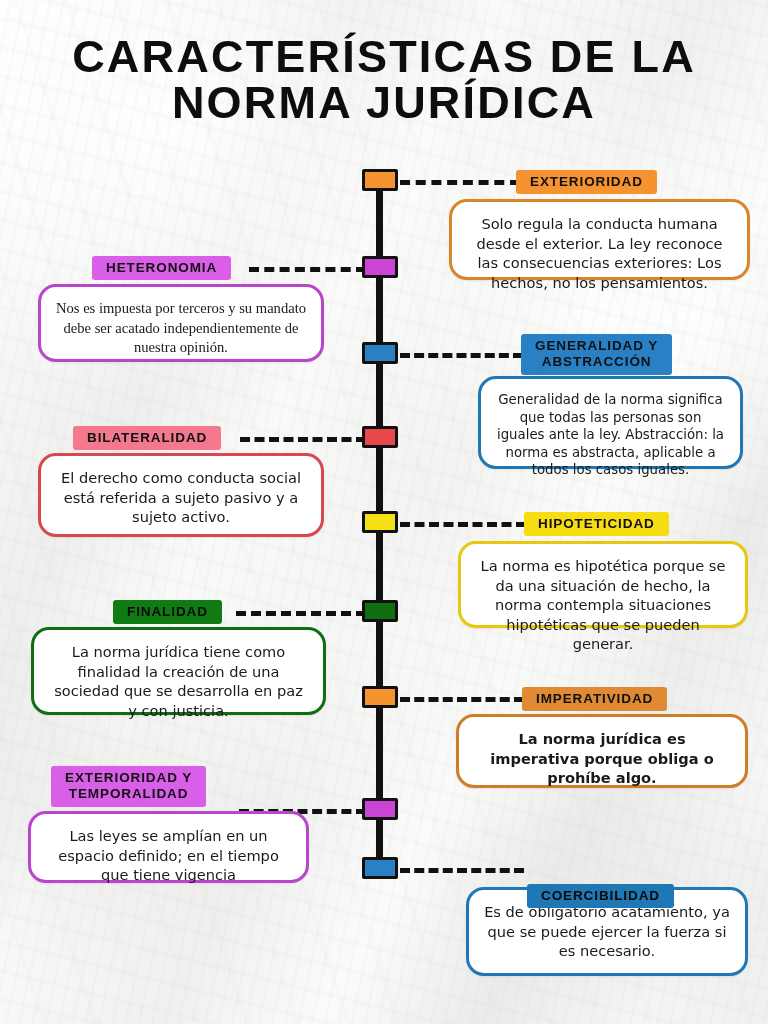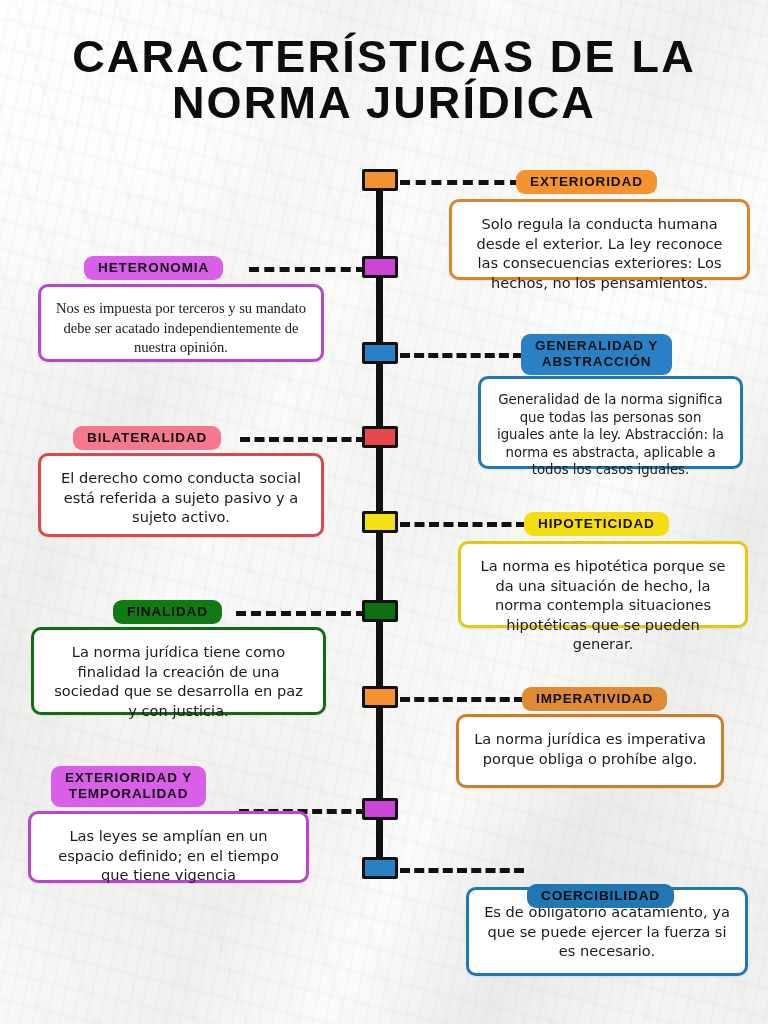--- a/index.html
+++ b/index.html
@@ -65,40 +65,40 @@
   .dash {
     position:absolute;
     height:0;
     border-top:5px dashed #111111;
     z-index:2;
   }
 
   
   .pill {
     position:absolute;
-    border-radius:9px;
+    border-radius:3px;
     padding:4px 14px 5px;
     font-family:"Liberation Sans", sans-serif;
     font-weight:bold;
     font-size:13.5px;
     letter-spacing:0.9px;
     color:#111111;
     white-space:nowrap;
     line-height:15px;
     z-index:5;
     text-align:center;
   }
   .pill.two { line-height:16px; padding:4px 14px 5px; }
 
   
   .card {
     position:absolute;
     border-style:solid;
     border-width:3.5px;
-    border-radius:10px;
+    border-radius:18px;
     background:#ffffff;
     padding:12px 14px;
     font-family:"DejaVu Sans", sans-serif;
     font-size:14.6px;
     line-height:19.5px;
     color:#1a1a1a;
     text-align:center;
     z-index:3;
     box-shadow:0 1px 2px rgba(0,0,0,0.08);
   }
@@ -122,21 +122,21 @@
   <div class="node" style="top: 180px; background: rgb(245, 147, 49);"></div>
   <div class="pill" style="left: 516px; top: 170px; background: rgb(245, 147, 49);">
     <span>EXTERIORIDAD</span>
   </div>
   <div class="card" style="left: 449px; top: 199px; width: 301px; height: 81px; border-color: rgb(217, 133, 41);">
     <span>Solo regula la conducta humana desde el exterior. La ley reconoce las consecuencias exteriores: Los hechos, no los pensamientos.</span>
   </div>
 
   <div class="dash" style="left:249px; top:267px; width:117px;"></div>
   <div class="node" style="top: 267px; background: rgb(204, 68, 214);"></div>
-  <div class="pill" style="left: 84px; top: 256px; background: rgb(217, 95, 232);">
+  <div class="pill" style="left: 92px; top: 256px; background: rgb(217, 95, 232);">
     <span>HETERONOMIA</span>
   </div>
   <div class="card" style="left: 38px; top: 284px; width: 286px; height: 78px; border-color: rgb(184, 69, 204); font-family: Liberation Serif, serif;">
     <span>Nos es impuesta por terceros y su mandato debe ser acatado independientemente de nuestra opinión.</span>
   </div>
 
   <div class="dash" style="left:400px; top:353px; width:123px;"></div>
   <div class="node" style="top: 353px; background: rgb(41, 128, 196);"></div>
   <div class="pill two" style="left: 521px; top: 334px; background: rgb(41, 128, 196);">
     <span style="display:block;">GENERALIDAD Y</span>
@@ -171,21 +171,21 @@
   </div>
   <div class="card" style="left: 31px; top: 627px; width: 295px; height: 88px; border-color: rgb(15, 110, 16);">
     <span>La norma jurídica tiene como finalidad la creación de una sociedad que se desarrolla en paz y con justicia.</span>
   </div>
 
   <div class="dash" style="left:400px; top:697px; width:124px;"></div>
   <div class="node" style="top: 697px; background: rgb(245, 147, 49);"></div>
   <div class="pill" style="left: 522px; top: 687px; background: rgb(224, 138, 52);">
     <span>IMPERATIVIDAD</span>
   </div>
-  <div class="card" style="left: 456px; top: 714px; width: 268px; height: 74px; border-color: rgb(206, 126, 39);">
+  <div class="card" style="left: 456px; top: 714px; width: 292px; height: 74px; border-color: rgb(206, 126, 39); font-weight: bold;">
     <span>La norma jurídica es imperativa porque obliga o prohíbe algo.</span>
   </div>
 
   <div class="dash" style="left:239px; top:809px; width:127px;"></div>
   <div class="node" style="top: 809px; background: rgb(204, 68, 214);"></div>
   <div class="pill two" style="left: 51px; top: 766px; background: rgb(217, 95, 232);">
     <span style="display:block;">EXTERIORIDAD Y</span>
     <span style="display:block;">TEMPORALIDAD</span>
   </div>
   <div class="card" style="left: 28px; top: 811px; width: 281px; height: 72px; border-color: rgb(184, 69, 204);">

